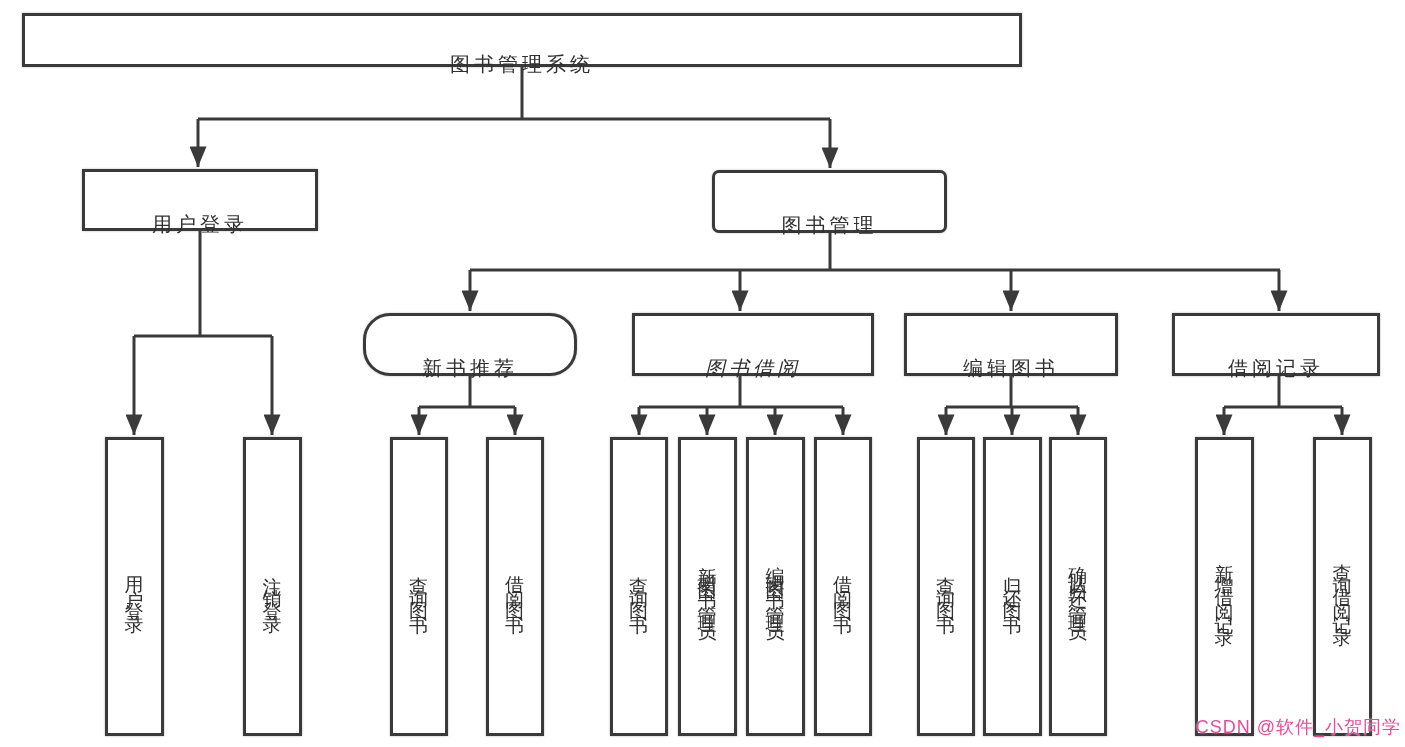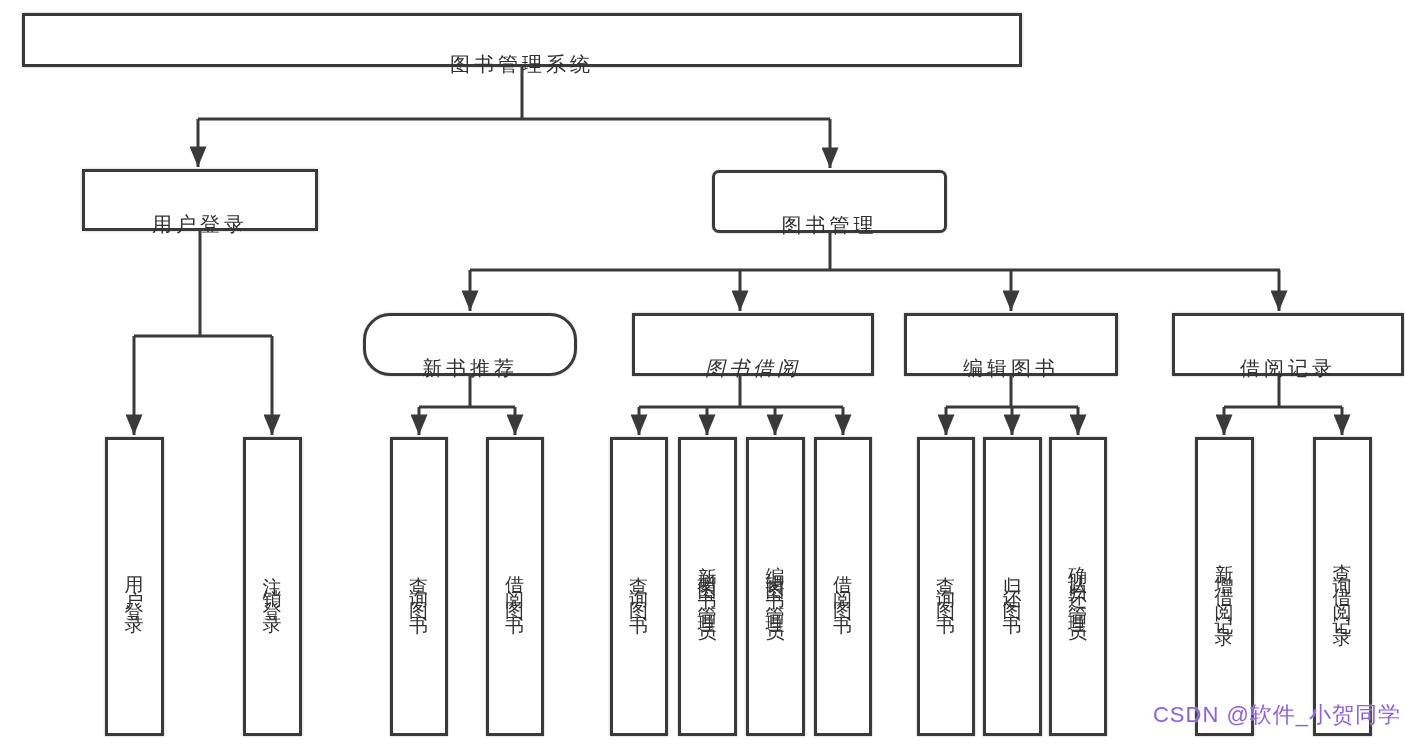--- a/index.html
+++ b/index.html
@@ -35,42 +35,42 @@
     letter-spacing:13px;
   }
   .node.v .lbl.tight{letter-spacing:8px;}
   
   .n-root{left:22px;top:13px;width:1000px;height:54px;}
   .n-userlogin{left:82px;top:169px;width:236px;height:62px;}
   .n-bookmgmt{left:712px;top:170px;width:235px;height:63px;border-radius:7px;}
   .n-newbook{left:363px;top:313px;width:214px;height:63px;border-radius:27px;}
   .n-bookborrow{left:632px;top:313px;width:242px;height:63px;font-style:italic;}
   .n-currentborrow{left:904px;top:313px;width:214px;height:63px;}
-  .n-record{left:1172px;top:313px;width:232px;height:63px;justify-content:center;}
+  .n-record{left:1172px;top:313px;width:208px;height:63px;justify-content:center;}
   
   .leaf{top:437px;height:299px;width:59px;}
   .n-l1{left:105px;}
   .n-l2{left:243px;}
   .n-l3{left:390px;width:58px;}
   .n-l4{left:486px;width:58px;}
   .n-l5{left:610px;width:58px;}
   .n-l6{left:678px;}
   .n-l7{left:746px;}
   .n-l8{left:814px;width:58px;}
   .n-l9{left:917px;width:58px;}
   .n-l10{left:983px;}
   .n-l11{left:1049px;width:58px;}
   .n-l12{left:1195px;}
   .n-l13{left:1313px;}
   .watermark{
     position:absolute;
-    right:4px;top:700px;
-    font-size:22px;
+    right:4px;top:715px;
+    font-size:18px;
     letter-spacing:1px;
-    color:#8b5cf6;
+    color:#ec4899;
     text-shadow:0 0 2px #ffffff;
     z-index:3;
     white-space:nowrap;
   }
 </style>
 </head>
 <body>
 
 <div class="stage">
 

